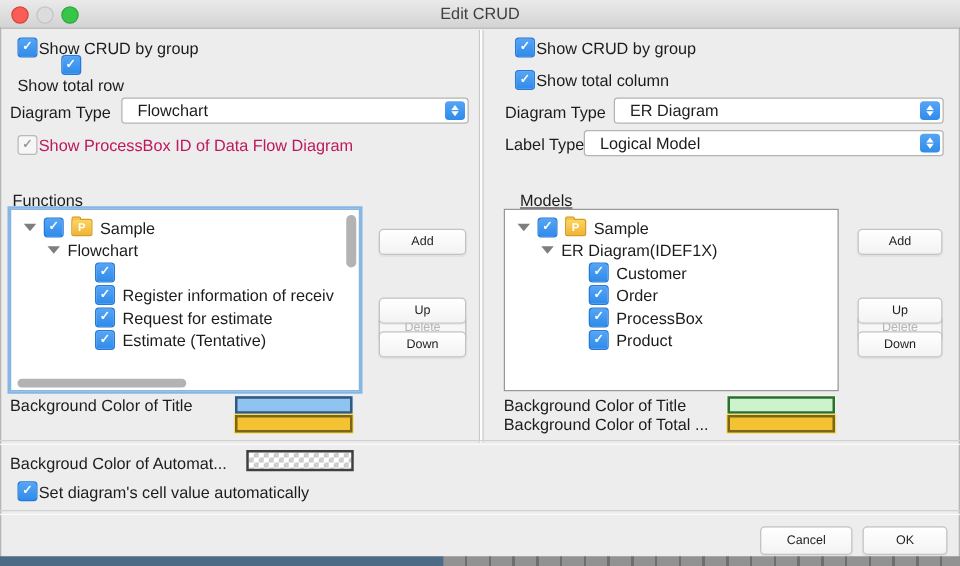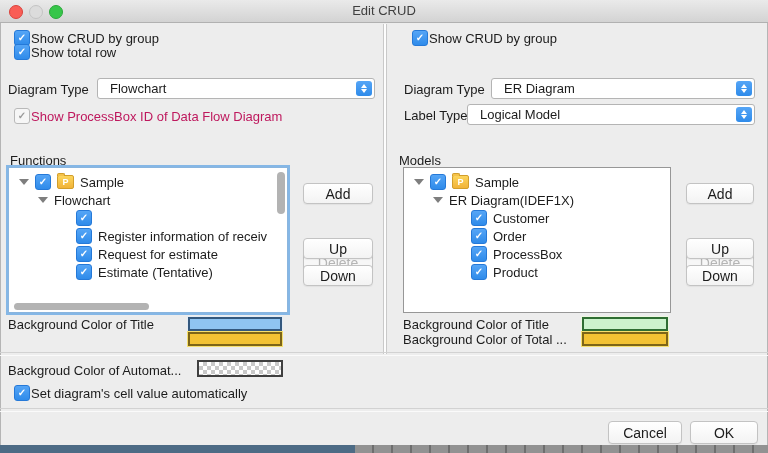--- a/index.html
+++ b/index.html
@@ -53,21 +53,21 @@
   .folder{width:15px;height:12px;flex:0 0 auto;position:relative;border-radius:2px;
     background:linear-gradient(#fcd55c,#f1b338);border:1px solid #d29e2a;
     display:flex;align-items:center;justify-content:center;
     font-size:9px;font-weight:bold;color:#fff;}
   .folder::before{content:"";position:absolute;top:-3px;left:-1px;width:6px;height:2px;
     background:#f5c24a;border:1px solid #d29e2a;border-bottom:none;border-radius:2px 2px 0 0;}
   .vscroll{position:absolute;right:2px;top:4px;width:8px;height:42px;border-radius:4px;background:#b3b3b3;}
   .hscroll{position:absolute;left:5px;bottom:2px;height:7px;width:135px;border-radius:3.5px;background:#b3b3b3;}
   
   .btn{position:absolute;height:19px;border:1px solid #c3c3c3;border-radius:4px;
-    background:linear-gradient(#ffffff,#f3f3f3);color:#1c1c1c;font-size:14px;
+    background:linear-gradient(#ffffff,#f3f3f3);color:#1c1c1c;font-size:10px;
     display:flex;align-items:center;justify-content:center;box-shadow:0 1px 1px rgba(0,0,0,0.05);}
   .btn.disabled{color:#b5b5b5;background:#f7f7f7;margin-top:42px;}
   
   .swatch{position:absolute;height:10px;border:2px solid #000;}
   .swatch.ring-blue{box-shadow:0 0 0 1px #e4ecf5;}
   .swatch.ring-gold{box-shadow:0 0 0 1px #f6df6e;}
   .swatch.ring-green{box-shadow:0 0 0 1px #eef7e2;}
   .checker{position:absolute;width:82px;height:13px;border:2px solid #3f3f3f;background-color:#fff;
     background-image:
       linear-gradient(45deg,#c9c9c9 25%,transparent 25%,transparent 75%,#c9c9c9 75%),
@@ -92,21 +92,21 @@
     <span class="light red" style="background-color: rgb(249, 93, 85);"></span>
     <span class="light gray" style="background-color: rgb(220, 220, 220);"></span>
     <span class="light green" style="background-color: rgb(55, 198, 74);"></span>
     <div class="win-title">Edit CRUD</div>
   </div>
 
   <div class="row" style="left:14px;top:30px;">
     <span class="cb"></span>
     <span class="lbl">Show CRUD by group</span>
   </div>
-  <div class="row" style="left:14px;top:44px;">
+  <div class="row" style="left:14px;top:44px;flex-direction:column;">
     <span class="cb"></span>
     <span class="lbl">Show total row</span>
   </div>
 
   <span class="abs lbl" style="left:8px;top:82px;">Diagram Type</span>
   <div class="combo" style="left:97px;top:78px;width:278px;">
     <span>Flowchart</span>
     <span class="stepper"></span>
   </div>
 
@@ -157,34 +157,38 @@
   <span class="abs lbl" style="left:8px;top:317px;">Background Color of Title</span>
   <div class="swatch ring-blue" style="left: 188px; top: 317px; width: 90px; background-color: rgb(143, 196, 241); border-color: rgb(51, 88, 126);"></div>
   <div class="swatch ring-gold" style="left: 188px; top: 332px; width: 90px; background-color: rgb(243, 194, 51); border-color: rgb(125, 101, 23);"></div>
 
   <div class="vdivider"></div>
 
   <div class="row" style="left:412px;top:30px;">
     <span class="cb"></span>
     <span class="lbl">Show CRUD by group</span>
   </div>
+  <div class="row" style="left:412px;top:56px;">
+    <span class="cb"></span>
+    <span class="lbl">Show total column</span>
+  </div>
 
   <span class="abs lbl" style="left:404px;top:82px;">Diagram Type</span>
   <div class="combo" style="left:491px;top:78px;width:264px;">
     <span>ER Diagram</span>
     <span class="stepper"></span>
   </div>
 
   <span class="abs lbl" style="left:404px;top:108px;">Label Type</span>
   <div class="combo" style="left:467px;top:104px;width:288px;">
     <span>Logical Model</span>
     <span class="stepper"></span>
   </div>
 
-  <span class="abs lbl" style="left:399px;top:153px;">Models</span>
+  <span class="abs lbl" style="left:416px;top:153px;text-decoration:underline;">Models</span>
 
   <div class="list" style="left:403px;top:167px;width:268px;height:146px;">
     <div class="tree-row pl-a">
       <span class="tri"></span>
       <span class="cb"></span>
       <span class="folder">
           <span>P</span>
         </span>
       <span class="lbl">Sample</span>
     </div>

